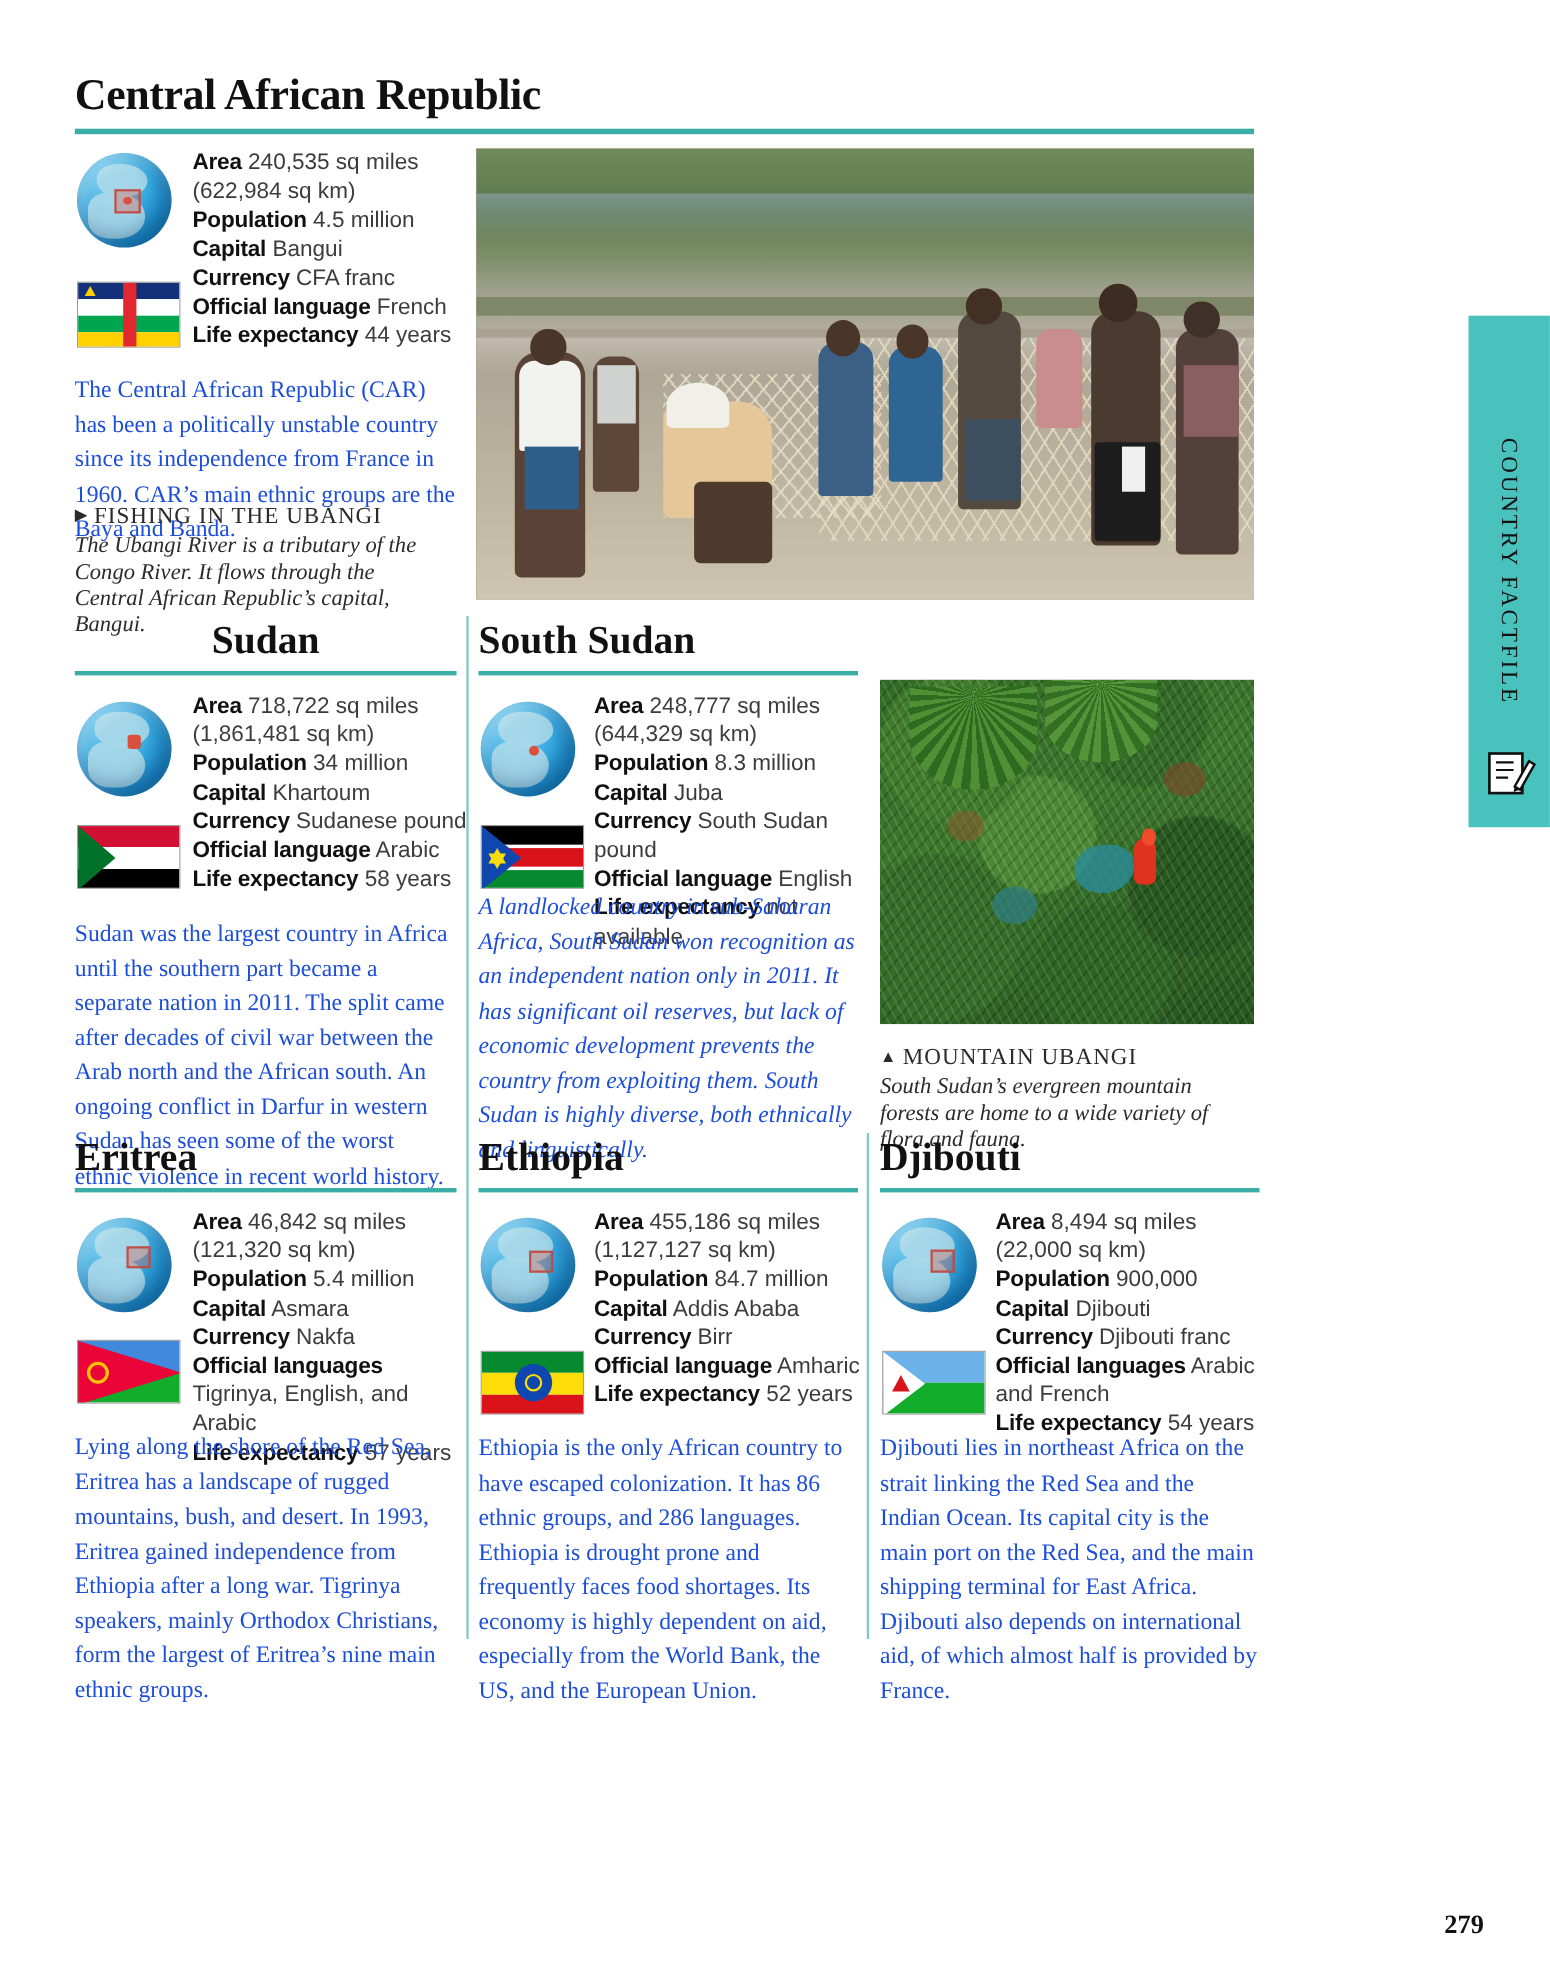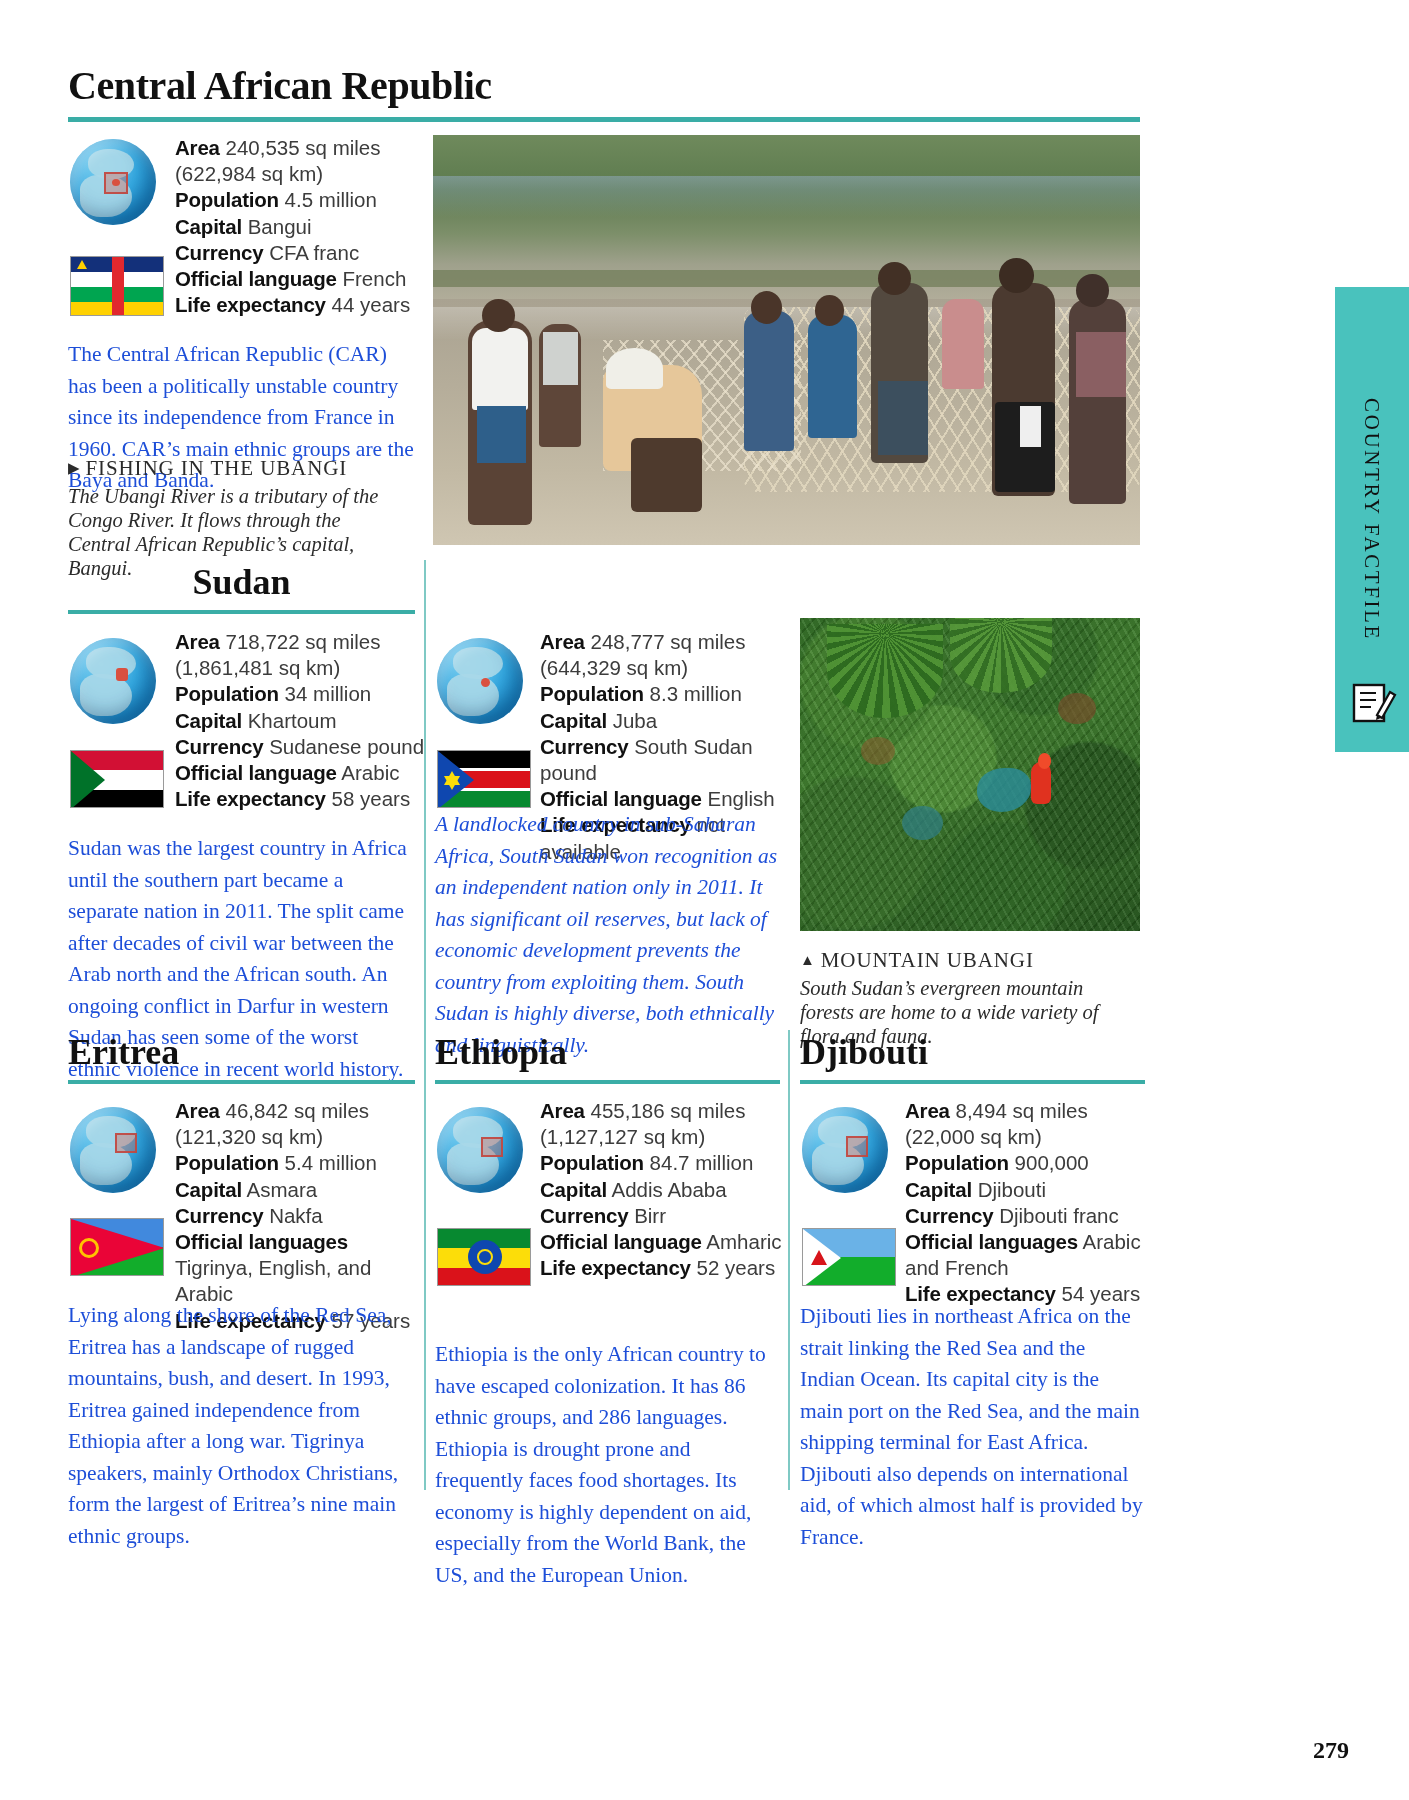--- a/index.html
+++ b/index.html
@@ -226,20 +226,24 @@
     <div><b>Population</b> <span class="v">34 million</span></div>
     <div><b>Capital</b> <span class="v">Khartoum</span></div>
     <div><b>Currency</b> <span class="v">Sudanese pound</span></div>
     <div><b>Official language</b> <span class="v">Arabic</span></div>
     <div><b>Life expectancy</b> <span class="v">58 years</span></div>
   </div>
   <div class="body-text" style="position:absolute;left:68px;top:833px;width:348px;">Sudan was the largest country in Africa until the southern part became a separate nation in 2011. The split came after decades of civil war between the Arab north and the African south. An ongoing conflict in Darfur in western Sudan has seen some of the worst ethnic violence in recent world history.</div>
 
   <div class="col-divider" style="left:424px;top:560px;width:2px;height:470px;"></div>
 
+  <div style="position:absolute;left:435px;top:560px;width:345px;">
+    <div class="title" style="font-size:36px;line-height:44px;">South Sudan</div>
+    <div class="rule thin" style="width:345px;margin-top:6px;"></div>
+  </div>
   <div class="globe" style="position:absolute;left:437px;top:638px;width:86px;height:86px;">
     <div class="land" style="left:16px;top:9px;width:50px;height:32px;"></div>
     <div class="land" style="left:10px;top:36px;width:52px;height:42px;border-radius:40% 60% 55% 45%;"></div>
     <div class="dot" style="left:44px;top:40px;width:9px;height:9px;border-radius:50%;"></div>
     <div class="globe-shadow"></div>
   </div>
   <div class="flag" style="position:absolute;left:437px;top:750px;width:94px;height:58px;">
     <div class="fl-row" style="top:0;height:17px;background:#000000;"></div>
     <div class="fl-row" style="top:17px;height:3px;background:#ffffff;"></div>
     <div class="fl-row" style="top:20px;height:17px;background:#da121a;"></div>
@@ -349,21 +353,21 @@
   </div>
   <div class="fact" style="position:absolute;left:540px;top:1098px;width:250px;">
     <div><b>Area</b> <span class="v">455,186 sq miles</span></div>
     <div><span class="v">(1,127,127 sq km)</span></div>
     <div><b>Population</b> <span class="v">84.7 million</span></div>
     <div><b>Capital</b> <span class="v">Addis Ababa</span></div>
     <div><b>Currency</b> <span class="v">Birr</span></div>
     <div><b>Official language</b> <span class="v">Amharic</span></div>
     <div><b>Life expectancy</b> <span class="v">52 years</span></div>
   </div>
-  <div class="body-text" style="position:absolute;left:435px;top:1301px;width:345px;margin-top:38px;">Ethiopia is the only African country to have escaped colonization. It has 86 ethnic groups, and 286 languages. Ethiopia is drought prone and frequently faces food shortages. Its economy is highly dependent on aid, especially from the World Bank, the US, and the European Union.</div>
+  <div class="body-text" style="position:absolute;left:435px;top:1301px;width:345px;">Ethiopia is the only African country to have escaped colonization. It has 86 ethnic groups, and 286 languages. Ethiopia is drought prone and frequently faces food shortages. Its economy is highly dependent on aid, especially from the World Bank, the US, and the European Union.</div>
 
   <div style="position:absolute;left:800px;top:1030px;width:345px;">
     <div class="title" style="font-size:36px;line-height:44px;">Djibouti</div>
     <div class="rule thin" style="width:345px;margin-top:6px;"></div>
   </div>
   <div class="globe" style="position:absolute;left:802px;top:1107px;width:86px;height:86px;">
     <div class="land" style="left:16px;top:9px;width:50px;height:32px;"></div>
     <div class="land" style="left:10px;top:36px;width:52px;height:42px;border-radius:40% 60% 55% 45%;"></div>
     <div class="marker" style="left:44px;top:29px;width:22px;height:21px;"></div>
     <div class="globe-shadow"></div>

